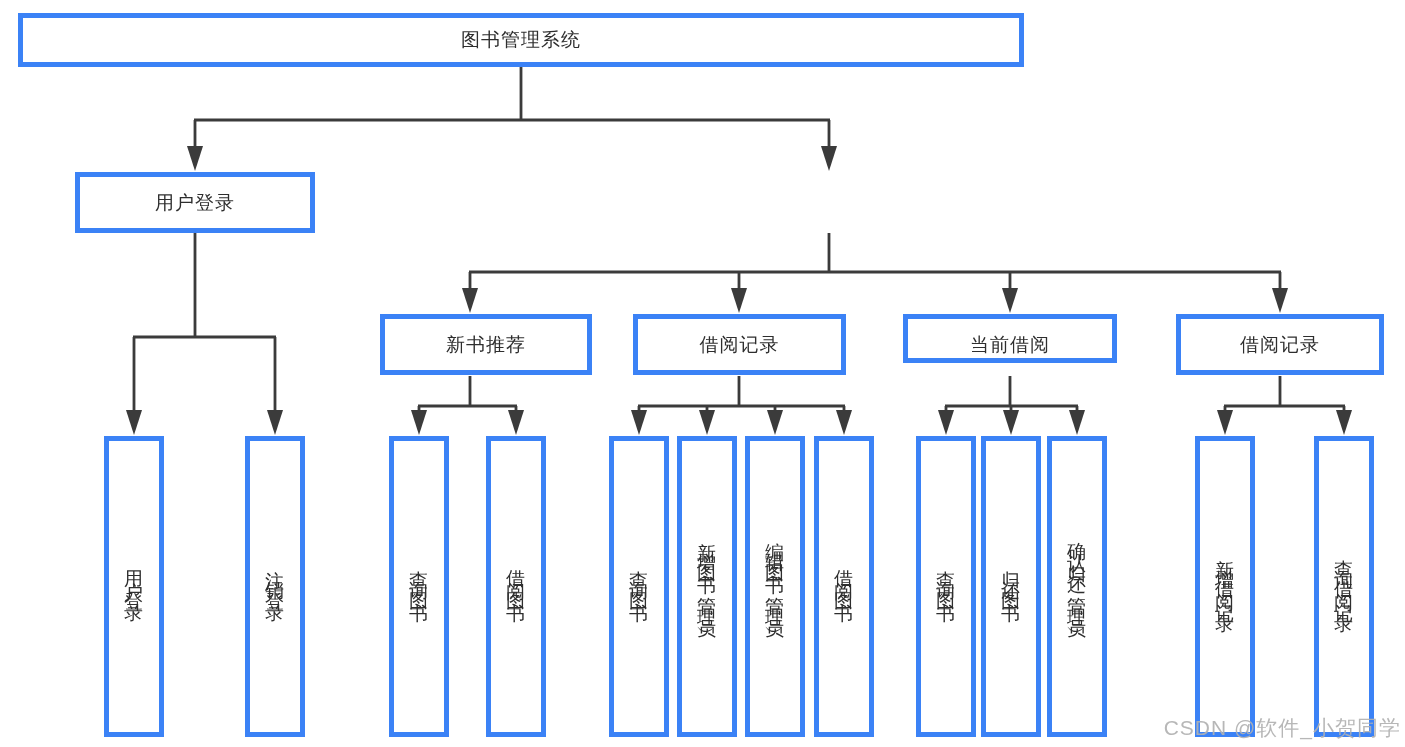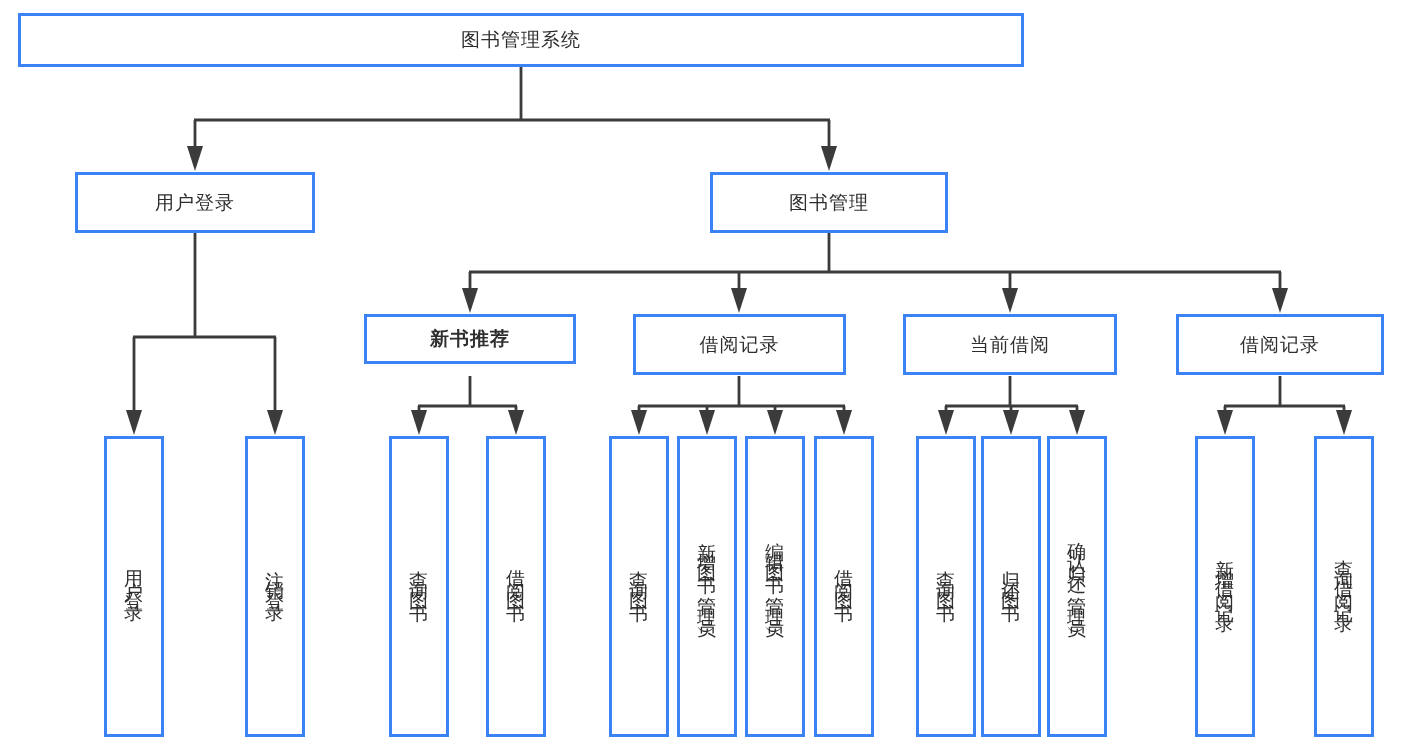--- a/index.html
+++ b/index.html
@@ -2,21 +2,21 @@
 <html><head>
 <meta charset="utf-8">
 <style>
   html,body { margin:0; padding:0; background:#ffffff; }
   .canvas {
     position:relative; width:1405px; height:747px; background:#ffffff;
     font-family:"Liberation Sans","DejaVu Sans",sans-serif; overflow:hidden;
   }
   .box {
     position:absolute; box-sizing:border-box;
-    border:3px solid #3b82f6; background:#ffffff;
+    border:5px solid #3b82f6; background:#ffffff;
     display:flex; align-items:center; justify-content:center;
     color:#2e2e2e; z-index:2;
   }
   .box.h span { font-size:19px; letter-spacing:1px; white-space:nowrap; }
   .box.v { padding-bottom:20px; }
   .box.v span {
     writing-mode:vertical-rl; text-orientation:mixed;
     font-size:19px; letter-spacing:11px; line-height:1; white-space:nowrap;
   }
   svg.connectors { position:absolute; left:0; top:0; z-index:1; }
@@ -63,31 +63,28 @@
     </g>
   </svg>
 
   <div class="box h" style="left:18px; top:13px; width:1006px; height:54px;">
     <span>图书管理系统</span>
   </div>
 
   <div class="box h" style="left:75px; top:172px; width:240px; height:61px;">
     <span>用户登录</span>
   </div>
-  <div class="box h" style="left:710px; top:172px; width:238px; height:61px;">
-    <span>图书管理</span>
-  </div>
 
-  <div class="box h" style="left:364px; top:314px; width:212px; height:50px;font-weight:bold;">
+  <div class="box h" style="left:380px; top:314px; width:212px; height:61px;">
     <span>新书推荐</span>
   </div>
   <div class="box h" style="left:633px; top:314px; width:213px; height:61px;">
     <span>借阅记录</span>
   </div>
-  <div class="box h" style="left:903px; top:314px; width:214px; height:61px;">
+  <div class="box h" style="left:903px; top:314px; width:214px; height:49px;align-items:flex-end;">
     <span>当前借阅</span>
   </div>
   <div class="box h" style="left:1176px; top:314px; width:208px; height:61px;align-items:center;">
     <span>借阅记录</span>
   </div>
 
   <div class="box v" style="left:104px; top:436px; width:60px; height:301px;">
     <span>用户登录</span>
   </div>
   <div class="box v" style="left:245px; top:436px; width:60px; height:301px;">
@@ -124,13 +121,14 @@
     <span>确认归还（管理员）</span>
   </div>
 
   <div class="box v" style="left:1195px; top:436px; width:60px; height:301px;">
     <span>新增借阅记录</span>
   </div>
   <div class="box v" style="left:1314px; top:436px; width:60px; height:301px;">
     <span>查询借阅记录</span>
   </div>
 
+  <div class="watermark">CSDN @软件_小贺同学</div>
 </div>
 
 </body></html>

